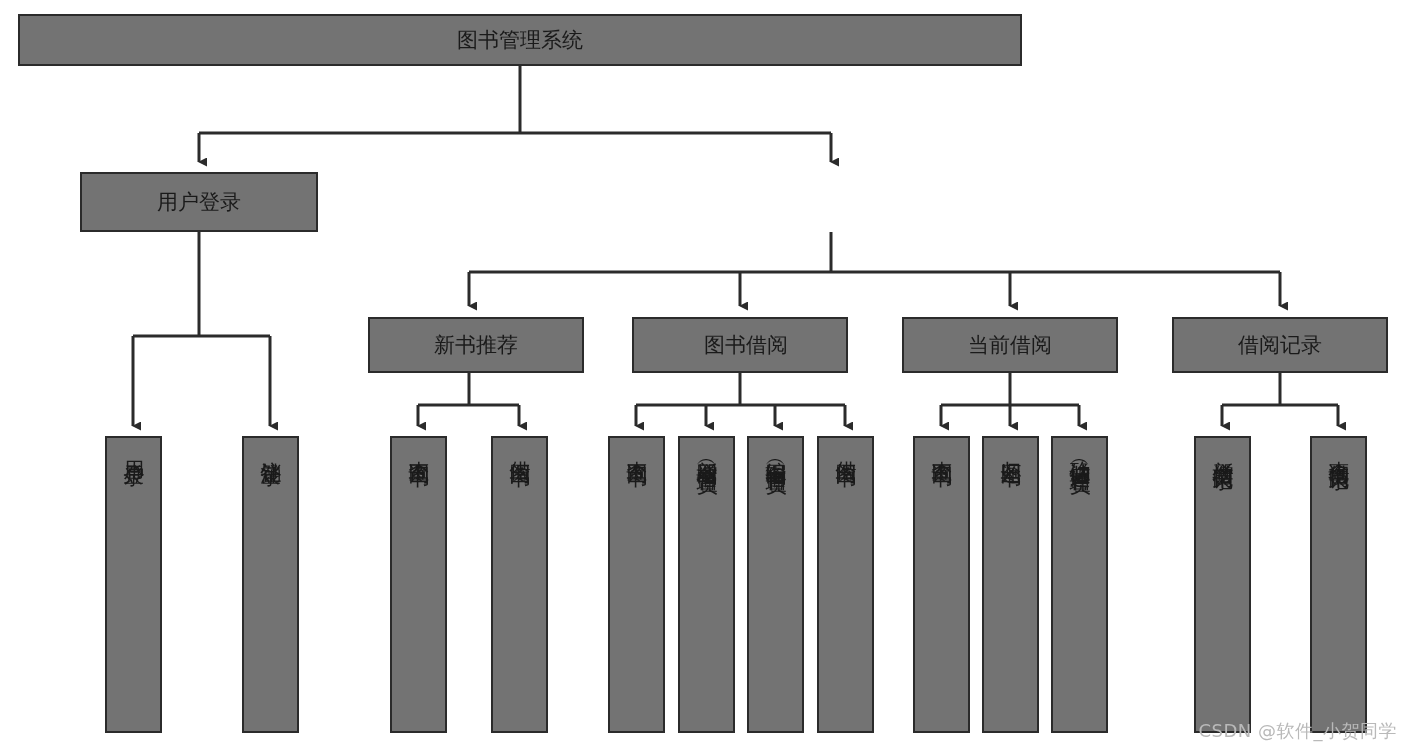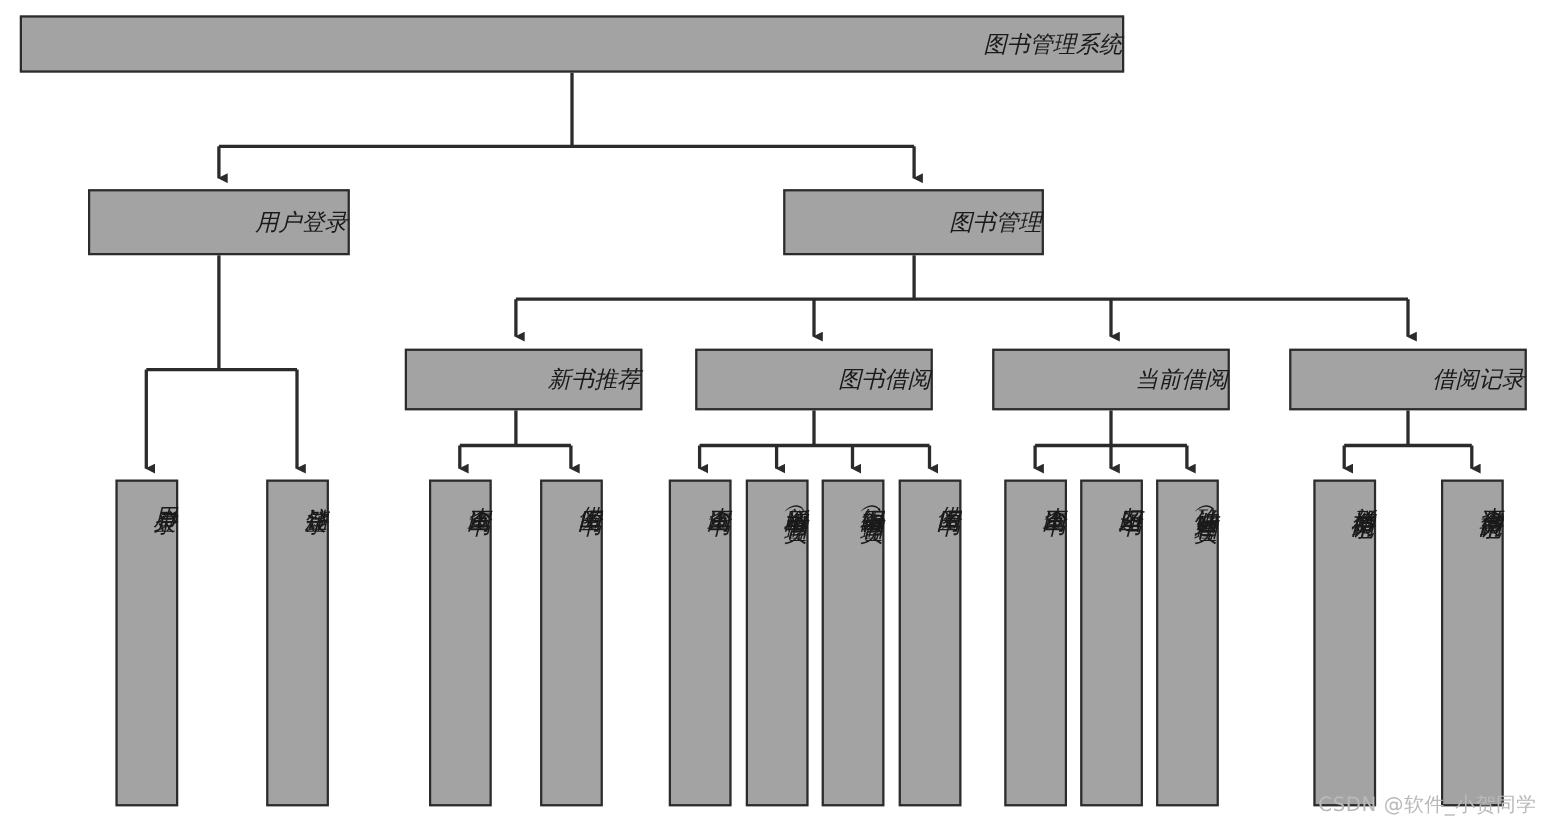--- a/index.html
+++ b/index.html
@@ -22,27 +22,26 @@
   svg#wiring {
     position: absolute;
     left: 0;
     top: 0;
     width: 1405px;
     height: 747px;
   }
   .node {
     position: absolute;
     box-sizing: border-box;
-    background: #a3a3a3;
+    background: #737373;
     border: 2px solid #2b2b2b;
     display: flex;
     align-items: center;
-    justify-content: flex-end;
+    justify-content: center;
     color: #1a1a1a;
-    font-style: italic;
   }
   .node-label {
     display: block;
     text-align: center;
     line-height: 1.18;
     white-space: nowrap;
   }
   .node.horizontal .node-label {
     font-size: 21px;
   }
@@ -124,23 +123,20 @@
   </svg>
 
   <div class="node horizontal" style="left:18px; top:14px; width:1004px; height:52px;">
     <span class="node-label">图书管理系统</span>
   </div>
 
   <div class="node horizontal" style="left:80px; top:172px; width:238px; height:60px;">
     <span class="node-label">用户登录</span>
   </div>
 
-  <div class="node horizontal" style="left:712px; top:172px; width:237px; height:60px;">
-    <span class="node-label">图书管理</span>
-  </div>
 
   <div class="node horizontal" style="left:368px; top:317px; width:216px; height:56px;">
     <span class="node-label">新书推荐</span>
   </div>
 
   <div class="node horizontal" style="left:632px; top:317px; width:216px; height:56px;padding-left:12px;">
     <span class="node-label">图书借阅</span>
   </div>
 
   <div class="node horizontal" style="left:1172px; top:317px; width:216px; height:56px;">

